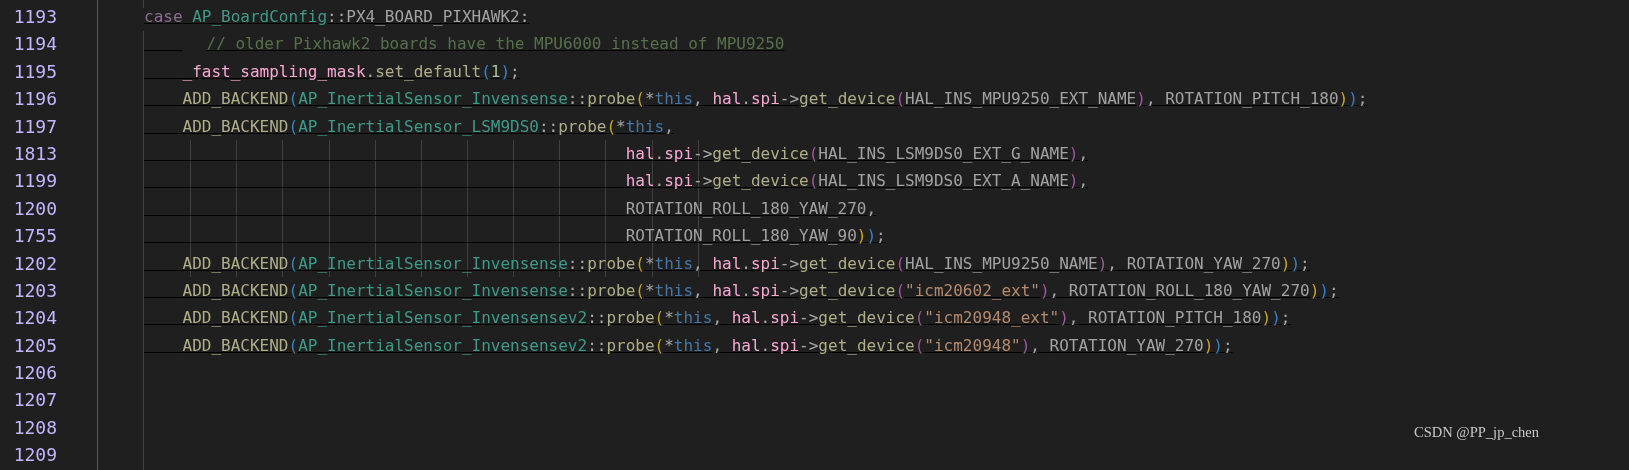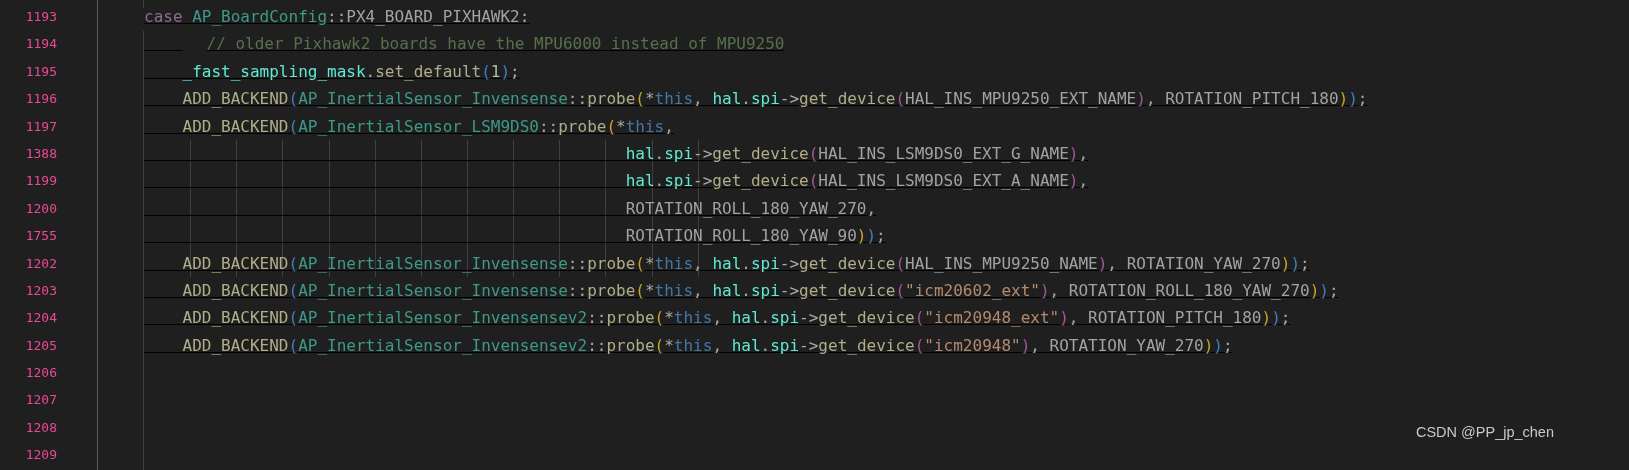--- a/index.html
+++ b/index.html
@@ -10,22 +10,22 @@
     font-family: "DejaVu Sans Mono", "Liberation Mono", monospace;
   }
   .editor { position: absolute; left: 0; top: 0; width: 1629px; height: 470px; }
   .gutter {
     position: absolute; left: 0; top: 3px; width: 60px;
   }
   .ln {
     height: 27.4px; line-height: 27.4px;
     text-align: right; padding-right: 0;
     width: 57px;
-    font-size: 13px;
-    color: #ec4899;
+    font-size: 18px;
+    color: #c4b5fd;
     font-family: "DejaVu Sans Mono", monospace;
   }
   .code {
     position: absolute; left: 144px; top: 3px;
   }
   .line {
     height: 27.4px; line-height: 27.4px;
     font-size: 16px;
     white-space: pre;
     position: relative;
@@ -33,45 +33,45 @@
   }
   .guide {
     position: absolute; width: 1px; background: #404040;
   }
   .guide.outer { background: #5a5a5a; }
   .kw { color: #8f6b93; }
   .type { color: #3d9a88; }
   .op { color: #a8a8a8; }
   .const { color: #a2a2a2; }
   .cmt { color: #56704b; margin-left: 24px; }
-  .var { color: #5eead4; }
+  .var { color: #f9a8d4; }
   .fn { color: #b0ae88; }
   .num { color: #a8c09c; }
   .str { color: #b48a6e; }
   .this { color: #4377a8; }
   .b1 { color: #3b7fc0; }
   .b2 { color: #c8a42a; }
   .b3 { color: #a0579c; }
   .watermark {
-    position: absolute; right: 75px; top: 424px;
-    font-family: Liberation Sans, sans-serif;
+    position: absolute; right: 90px; top: 424px;
+    font-family: Liberation Serif, serif;
     font-size: 14.5px; color: #c8c8c8; margin-left: 31px;
   }
 </style>
 </head>
 <body>
 
 <div class="editor">
   <div class="gutter" id="gutter">
       <div class="ln">1193</div>
       <div class="ln">1194</div>
       <div class="ln">1195</div>
       <div class="ln">1196</div>
       <div class="ln">1197</div>
-      <div class="ln">1388</div>
+      <div class="ln">1813</div>
       <div class="ln">1199</div>
       <div class="ln">1200</div>
       <div class="ln">1755</div>
       <div class="ln">1202</div>
       <div class="ln">1203</div>
       <div class="ln">1204</div>
       <div class="ln">1205</div>
       <div class="ln">1206</div>
       <div class="ln">1207</div>
       <div class="ln">1208</div>

